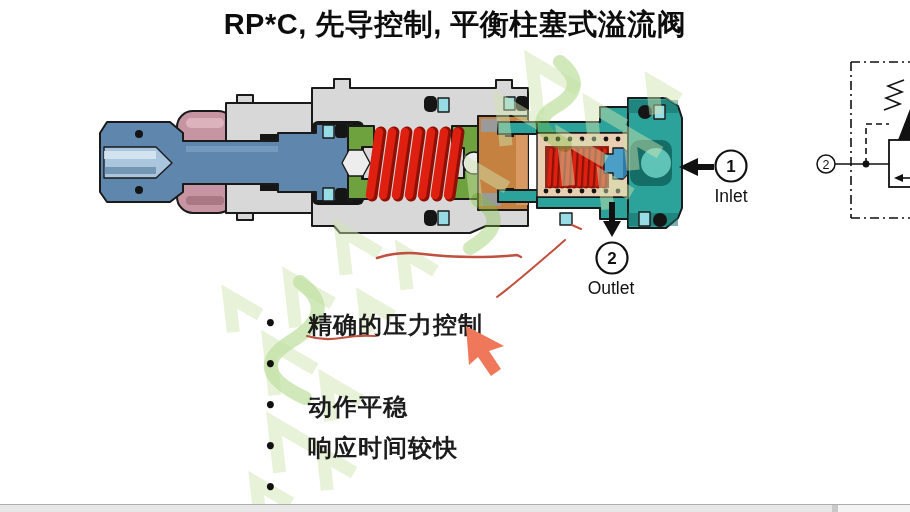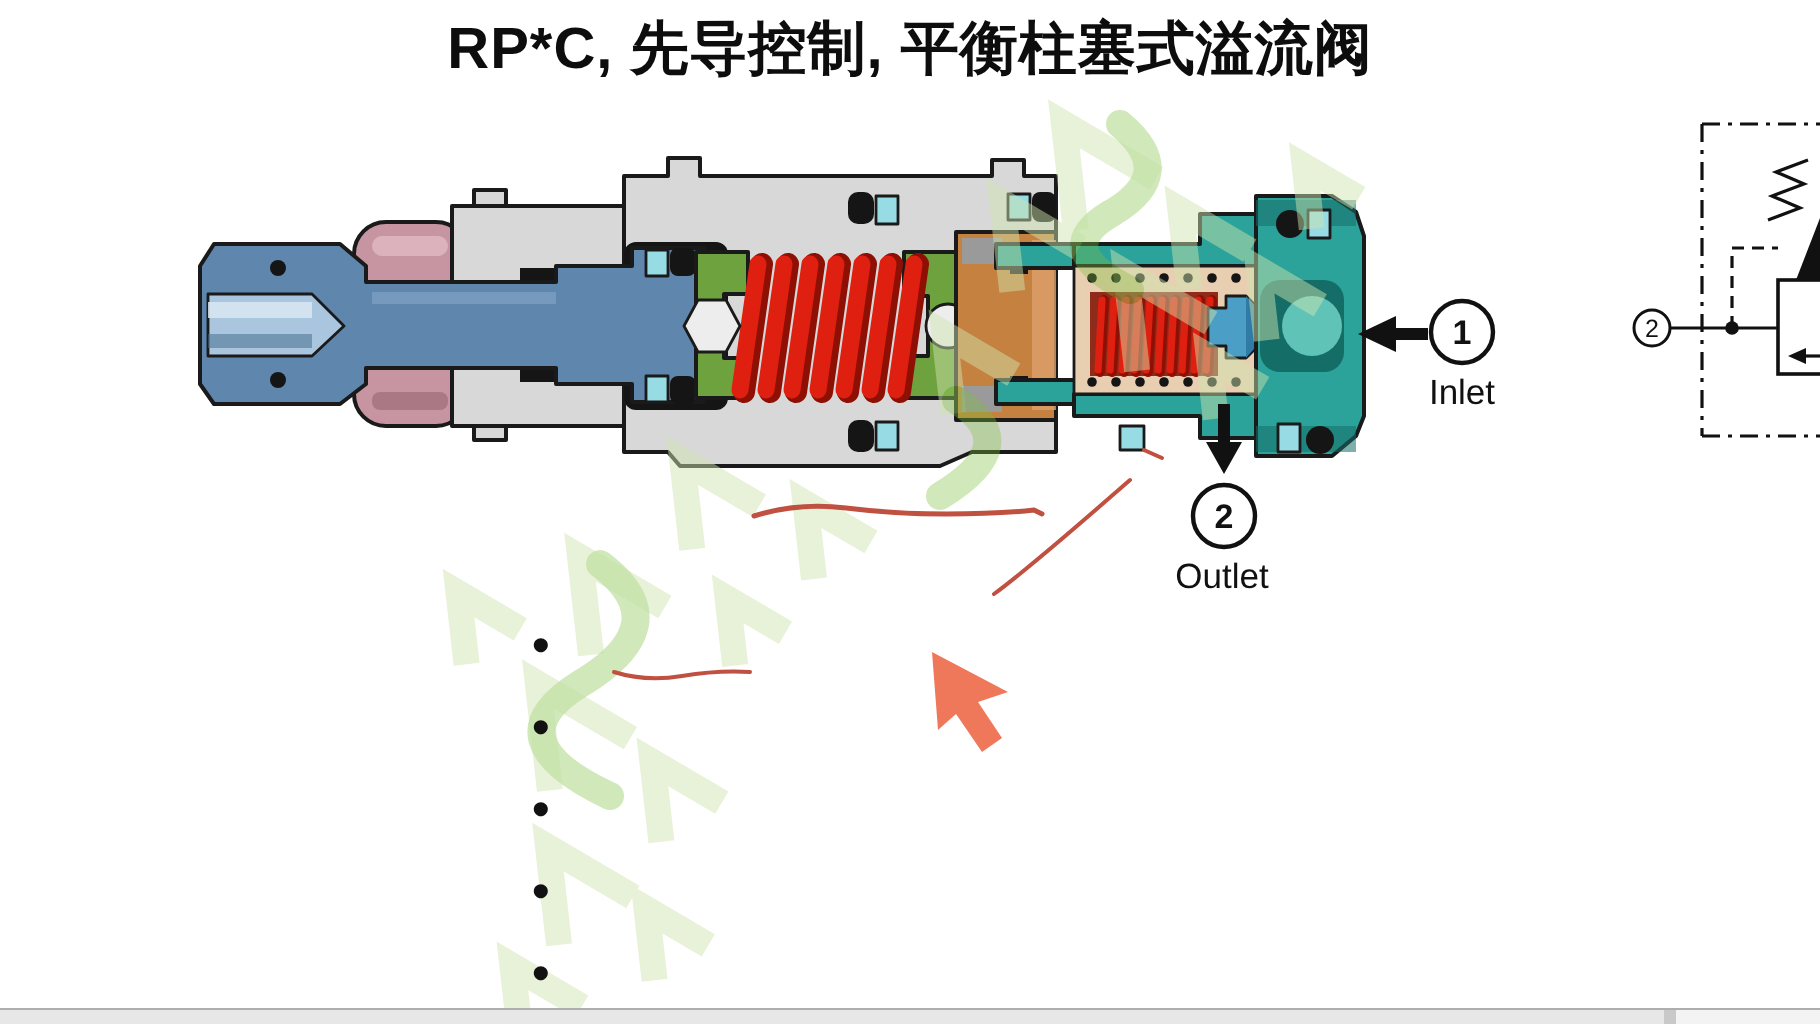--- a/index.html
+++ b/index.html
@@ -278,29 +278,32 @@
     <line class="schem" x1="910" y1="178" x2="901" y2="178" stroke-width="2"></line>
     <polygon points="894,178 903,174 903,182" fill="#111"></polygon>
     <polyline class="schem" points="884,110 900,104 886,98 902,92 888,86 904,80"></polyline>
     <polygon points="898,140 910,140 910,109" fill="#111"></polygon>
   </g>
 </svg>
 
 <div class="feature-list">
   <div class="feature-item" style="top:309px">
     <span class="marker">•</span>
+    <span class="btext">精确的压力控制</span>
   </div>
   <div class="feature-item" style="top:350px">
     <span class="marker">•</span>
   </div>
   <div class="feature-item" style="top:391px">
     <span class="marker">•</span>
+    <span class="btext">动作平稳</span>
   </div>
   <div class="feature-item" style="top:432px">
     <span class="marker">•</span>
+    <span class="btext">响应时间较快</span>
   </div>
   <div class="feature-item" style="top:473px">
     <span class="marker">•</span>
   </div>
 </div>
 
 <svg class="cursor-layer" width="910" height="512" viewBox="0 0 910 512" xmlns="http://www.w3.org/2000/svg">
   <path class="scribble" stroke-width="2" d="M307,336 q16,5 34,2 t34,-2"></path>
   <path d="M466,326 L504,346 L489,351 L501,369 L491,376 L478,357 L469,365 Z" fill="var(--cursor-orange)"></path>
 </svg>

